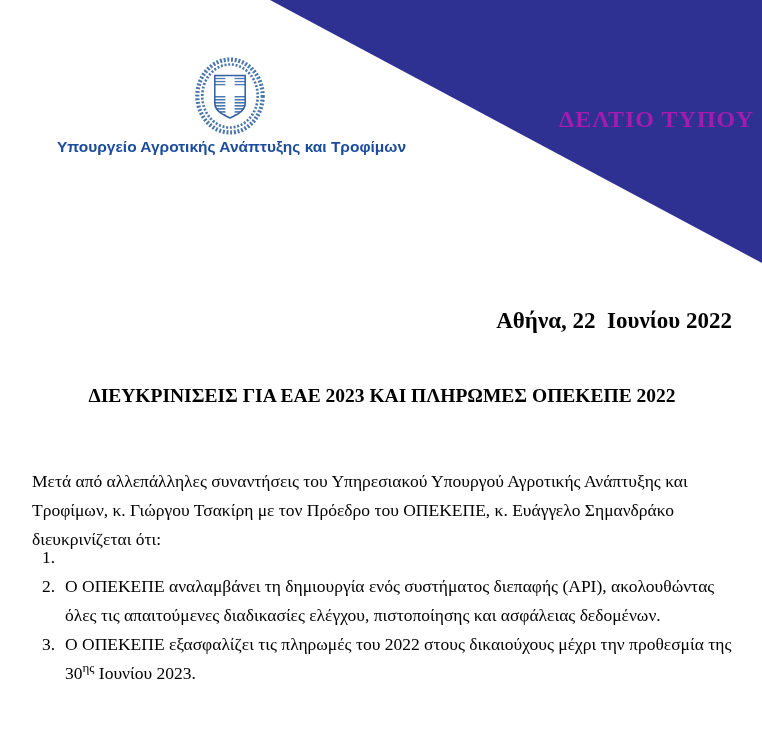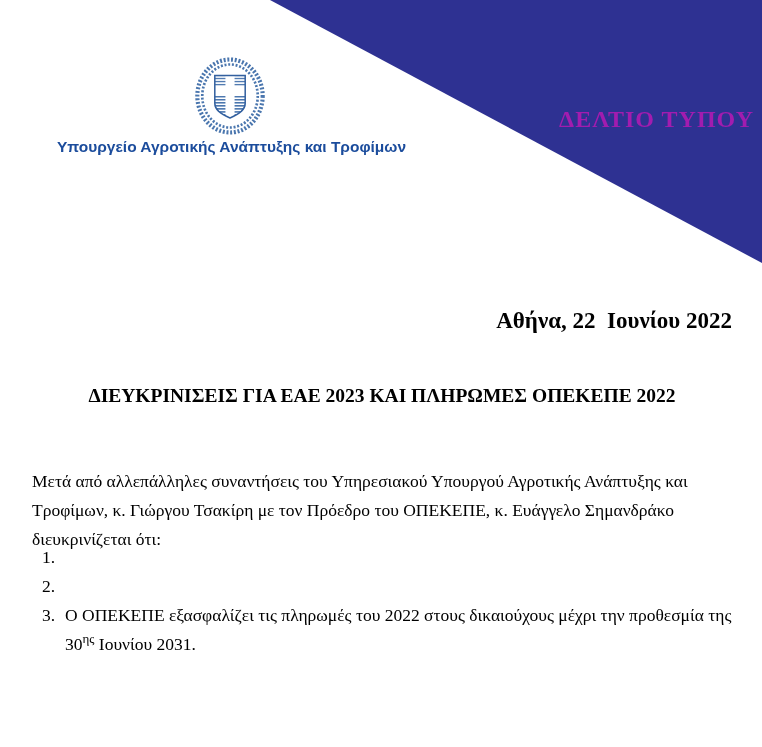--- a/index.html
+++ b/index.html
@@ -135,21 +135,23 @@
   <div class="intro">Μετά από αλλεπάλληλες συναντήσεις του Υπηρεσιακού Υπουργού Αγροτικής Ανάπτυξης και
 Τροφίμων, κ. Γιώργου Τσακίρη με τον Πρόεδρο του ΟΠΕΚΕΠΕ, κ. Ευάγγελο Σημανδράκο
 διευκρινίζεται ότι:</div>
 
   <div class="num-list">
     <div class="item">
       <span class="num">1.</span>
     </div>
     <div class="item">
       <span class="num">2.</span>
+      <span class="item-text">Ο ΟΠΕΚΕΠΕ αναλαμβάνει τη δημιουργία ενός συστήματος διεπαφής (API), ακολουθώντας
+όλες τις απαιτούμενες διαδικασίες ελέγχου, πιστοποίησης και ασφάλειας δεδομένων.</span>
     </div>
     <div class="item">
       <span class="num">3.</span>
       <span class="item-text"><span>Ο ΟΠΕΚΕΠΕ εξασφαλίζει τις πληρωμές του 2022 στους δικαιούχους μέχρι την προθεσμία της
-30</span><sup>ης</sup><span> Ιουνίου 2031.</span></span>
+30</span><sup>ης</sup><span> Ιουνίου 2023.</span></span>
     </div>
   </div>
 
 </div>
 
 </body></html>

